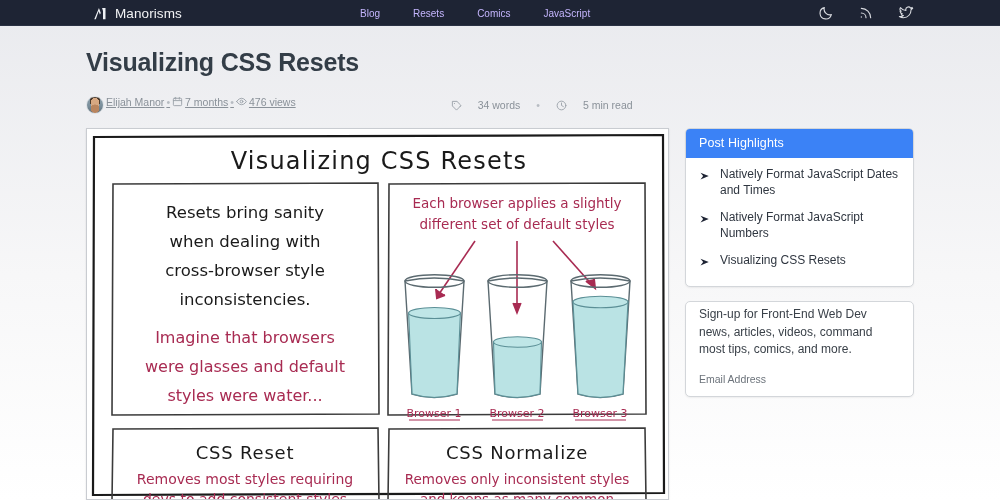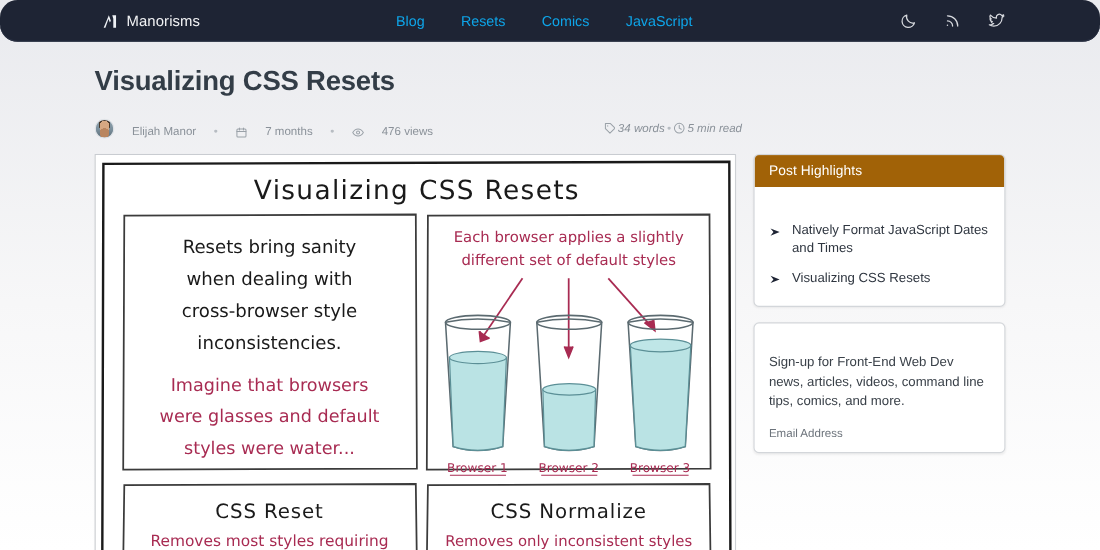--- a/index.html
+++ b/index.html
@@ -5,62 +5,61 @@
   * { box-sizing: border-box; margin: 0; padding: 0; }
   html, body { width: 1000px; height: 500px; overflow: hidden; }
   body {
     font-family: "Liberation Sans", sans-serif;
     background: linear-gradient(180deg, #e9eaee 0%, #f7f7f8 55%, #ffffff 100%);
     color: #2f3640;
   }
 
   
   .navbar {
-    height: 38px;
+    height: 26px;
     background: #1e2434;
     display: flex;
     align-items: center;
     position: relative;
     box-shadow: inset 0 -1px 0 #2a3143;
-    border-radius: 16px;
   }
   .nav-brand {
     display: flex; align-items: center; gap: 7px;
     position: absolute; left: 93px;
   }
   .brand-mark { width: 15px; height: 15px; display: block; }
   .brand-text { color: #f2f3f5; font-size: 13.5px; letter-spacing: .1px; }
   .nav-links {
     position: absolute; left: 360px;
     display: flex; align-items: center; gap: 33px;
   }
   .nav-link {
-    color: #0ea5e9; font-size: 13px; text-decoration: none; cursor: pointer;
+    color: #c4b5fd; font-size: 10px; text-decoration: none; cursor: pointer;
     white-space: nowrap;
   }
   .nav-icons {
     position: absolute; right: 86px;
     display: flex; align-items: center; gap: 24px;
   }
   .nav-icon { width: 16px; height: 16px; display: block; cursor: pointer; opacity: .92; }
 
   
   .page { padding: 0 86px; }
   .post-title {
     font-size: 25px; font-weight: bold; color: #333d47;
     margin-top: 22px; letter-spacing: -.2px;
   }
 
   .meta-row {
     display: flex; align-items: center;
     margin-top: 17px; height: 22px;
     font-size: 10.5px; color: #8a9199;
   }
-  .meta-left { display: flex; align-items: flex-end; gap: 16px; }
-  .meta-right { display: flex; gap: 2px; margin-left: 155px; font-style: italic; }
+  .meta-left { display: flex; align-items: flex-start; gap: 2px; text-decoration: underline; }
+  .meta-right { display: flex; align-items: center; gap: 16px; margin-left: 155px; }
   .avatar {
     width: 18px; height: 18px; border-radius: 50%;
     background:
       radial-gradient(circle at 50% 74%, #b9855f 0 30%, transparent 31%),
       radial-gradient(ellipse at 50% 38%, #d7a882 0 38%, transparent 39%),
       radial-gradient(ellipse at 50% 20%, #4a3a2c 0 45%, transparent 46%),
       linear-gradient(180deg, #8fa2ad 0%, #7b8f9c 55%, #5e6f7a 100%);
     border: 1px solid #dfe2e6;
     flex: none;
   }
@@ -85,27 +84,27 @@
   .sidebar { width: 229px; flex: none; }
   .card {
     background: #fff;
     border: 1px solid #d3d6da;
     border-radius: 5px;
     overflow: hidden;
     box-shadow: 0 1px 2px rgba(0,0,0,.06);
   }
   .card + .card { margin-top: 14px; }
   .card-head {
-    background: #a16207;
+    background: #3b82f6;
     color: #fff;
     font-size: 12.5px;
     padding: 7px 13px 8px;
     letter-spacing: .1px;
   }
-  .card-body { padding: 27px 13px 11px; }
+  .card-body { padding: 4px 13px 11px; }
   .hl-item {
     display: flex; gap: 9px; align-items: flex-start;
     padding: 5px 0 6px; cursor: pointer;
   }
   .hl-arrow { flex: none; width: 12px; height: 12px; margin-top: 3px; display: block; }
   .hl-text { font-size: 12px; line-height: 1.33; color: #2f3640; }
 
   .nl-desc { font-size: 12px; line-height: 1.48; color: #3a4149; }
   .nl-label { font-size: 10.5px; color: #6c737b; margin-top: 14px; }
 </style>
@@ -258,36 +257,42 @@
         <div class="card-head">Post Highlights</div>
         <div class="card-body">
 
           <div class="hl-item">
             <svg class="hl-arrow" viewBox="0 0 16 16">
               <path d="M2 3.5 L13 8 L2 12.5 L5.5 8 Z" fill="#1e2434"></path>
             </svg>
             <span class="hl-text">Natively Format JavaScript Dates and Times</span>
           </div>
 
+          <div class="hl-item">
+            <svg class="hl-arrow" viewBox="0 0 16 16">
+              <path d="M2 3.5 L13 8 L2 12.5 L5.5 8 Z" fill="#1e2434"></path>
+            </svg>
+            <span class="hl-text">Natively Format JavaScript Numbers</span>
+          </div>
 
 
           <div class="hl-item">
             <svg class="hl-arrow" viewBox="0 0 16 16">
               <path d="M2 3.5 L13 8 L2 12.5 L5.5 8 Z" fill="#1e2434"></path>
             </svg>
             <span class="hl-text">Visualizing CSS Resets</span>
           </div>
 
 
         </div>
       </div>
 
       <div class="card">
         <div class="card-body">
-          <div class="nl-desc">Sign-up for Front-End Web Dev news, articles, videos, command line tips, comics, and more.</div>
+          <div class="nl-desc">Sign-up for Front-End Web Dev news, articles, videos, command most tips, comics, and more.</div>
           <div class="nl-label">Email Address</div>
 
         </div>
       </div>
 
     </div>
   </div>
 </div>
 
 </body></html>

